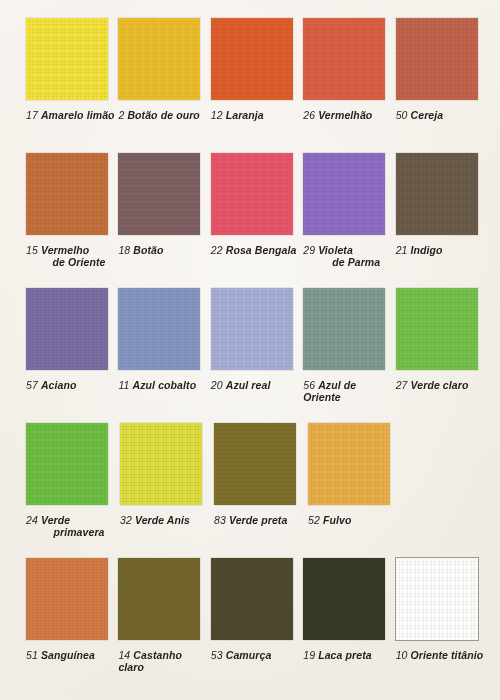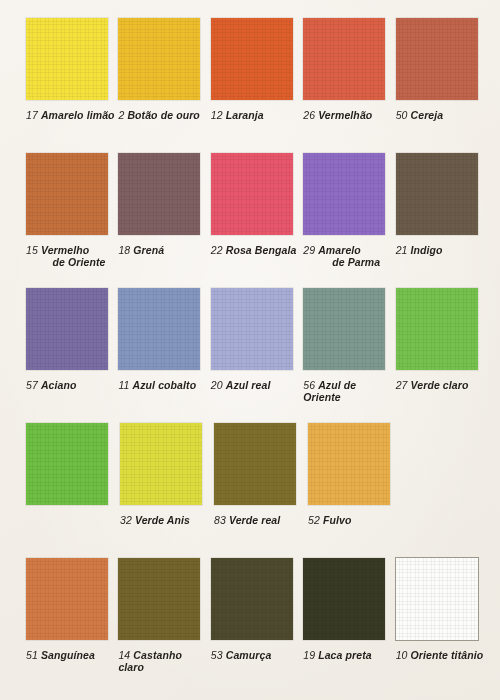--- a/index.html
+++ b/index.html
@@ -109,29 +109,29 @@
         <div class="swatch-label"><span class="swatch-code">50</span> <span class="swatch-name">Cereja</span></div>
       </div>
     </div>
     <div class="swatch-row">
       <div class="swatch-cell">
         <div class="swatch-chip" style="background: rgb(196, 112, 60);"></div>
         <div class="swatch-label"><span class="swatch-code">15</span> <span class="swatch-name">Vermelho</span><span class="label-line2">de Oriente</span></div>
       </div>
       <div class="swatch-cell">
         <div class="swatch-chip" style="background: rgb(126, 95, 98);"></div>
-        <div class="swatch-label"><span class="swatch-code">18</span> <span class="swatch-name">Grená</span></div>
+        <div class="swatch-label"><span class="swatch-code">18</span> <span class="swatch-name">Botão</span></div>
       </div>
       <div class="swatch-cell">
         <div class="swatch-chip" style="background: rgb(232, 86, 107);"></div>
         <div class="swatch-label"><span class="swatch-code">22</span> <span class="swatch-name">Rosa Bengala</span></div>
       </div>
       <div class="swatch-cell">
         <div class="swatch-chip" style="background: rgb(142, 108, 196);"></div>
-        <div class="swatch-label"><span class="swatch-code">29</span> <span class="swatch-name">Amarelo</span><span class="label-line2">de Parma</span></div>
+        <div class="swatch-label"><span class="swatch-code">29</span> <span class="swatch-name">Violeta</span><span class="label-line2">de Parma</span></div>
       </div>
       <div class="swatch-cell">
         <div class="swatch-chip" style="background: rgb(107, 92, 74);"></div>
         <div class="swatch-label"><span class="swatch-code">21</span> <span class="swatch-name">Indigo</span></div>
       </div>
     </div>
     <div class="swatch-row">
       <div class="swatch-cell">
         <div class="swatch-chip" style="background: rgb(122, 109, 163);"></div>
         <div class="swatch-label"><span class="swatch-code">57</span> <span class="swatch-name">Aciano</span></div>
@@ -149,28 +149,29 @@
         <div class="swatch-label"><span class="swatch-code">56</span> <span class="swatch-name">Azul de Oriente</span></div>
       </div>
       <div class="swatch-cell">
         <div class="swatch-chip" style="background: rgb(118, 193, 78);"></div>
         <div class="swatch-label"><span class="swatch-code">27</span> <span class="swatch-name">Verde claro</span></div>
       </div>
     </div>
     <div class="swatch-row">
       <div class="swatch-cell">
         <div class="swatch-chip" style="background: rgb(109, 190, 66);"></div>
+        <div class="swatch-label"><span class="swatch-code">24</span> <span class="swatch-name">Verde</span><span class="label-line2">primavera</span></div>
       </div>
       <div class="swatch-cell">
         <div class="swatch-chip" style="background: rgb(220, 220, 62);"></div>
         <div class="swatch-label"><span class="swatch-code">32</span> <span class="swatch-name">Verde Anis</span></div>
       </div>
       <div class="swatch-cell">
         <div class="swatch-chip" style="background: rgb(125, 111, 43);"></div>
-        <div class="swatch-label"><span class="swatch-code">83</span> <span class="swatch-name">Verde real</span></div>
+        <div class="swatch-label"><span class="swatch-code">83</span> <span class="swatch-name">Verde preta</span></div>
       </div>
       <div class="swatch-cell">
         <div class="swatch-chip" style="background: rgb(232, 174, 74);"></div>
         <div class="swatch-label"><span class="swatch-code">52</span> <span class="swatch-name">Fulvo</span></div>
       </div>
     </div>
     <div class="swatch-row">
       <div class="swatch-cell">
         <div class="swatch-chip" style="background: rgb(210, 122, 70);"></div>
         <div class="swatch-label"><span class="swatch-code">51</span> <span class="swatch-name">Sanguínea</span></div>

